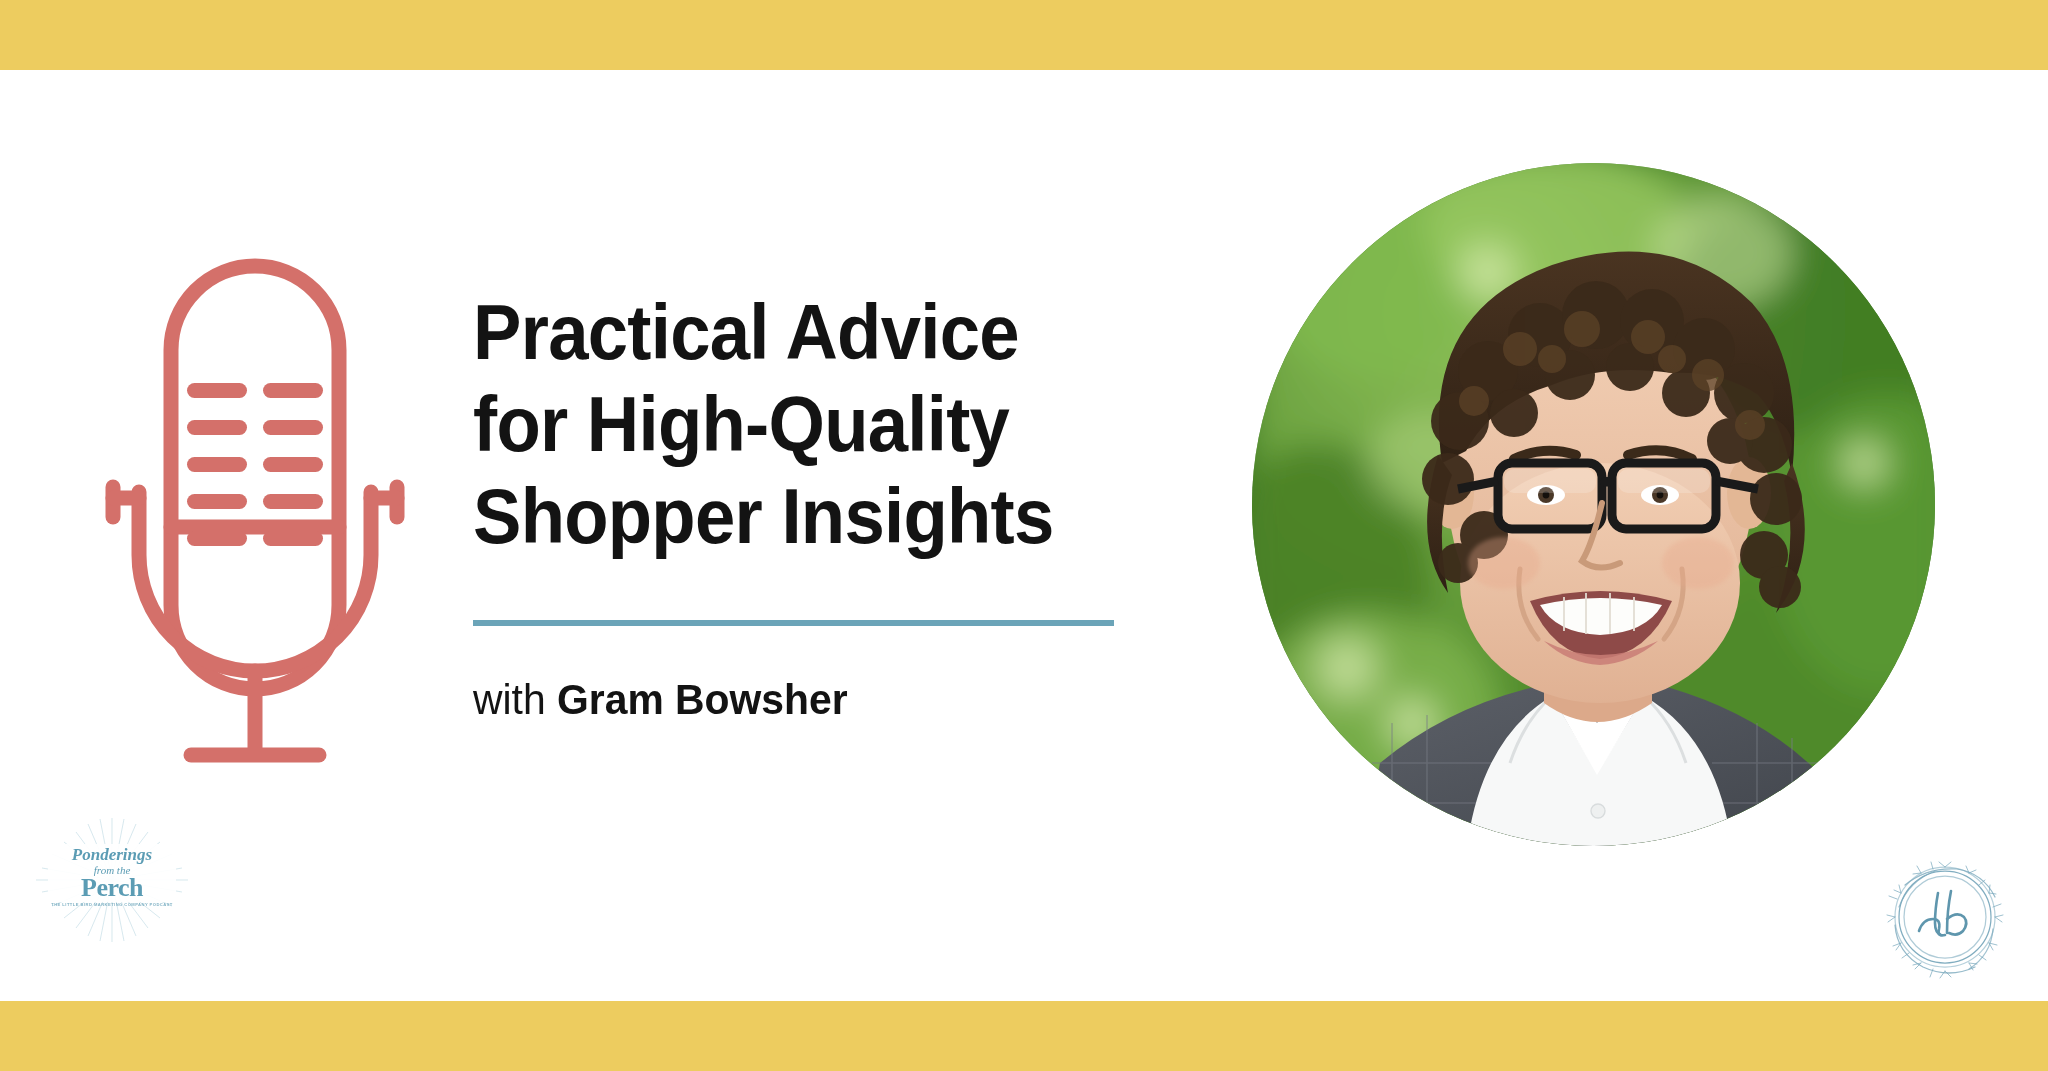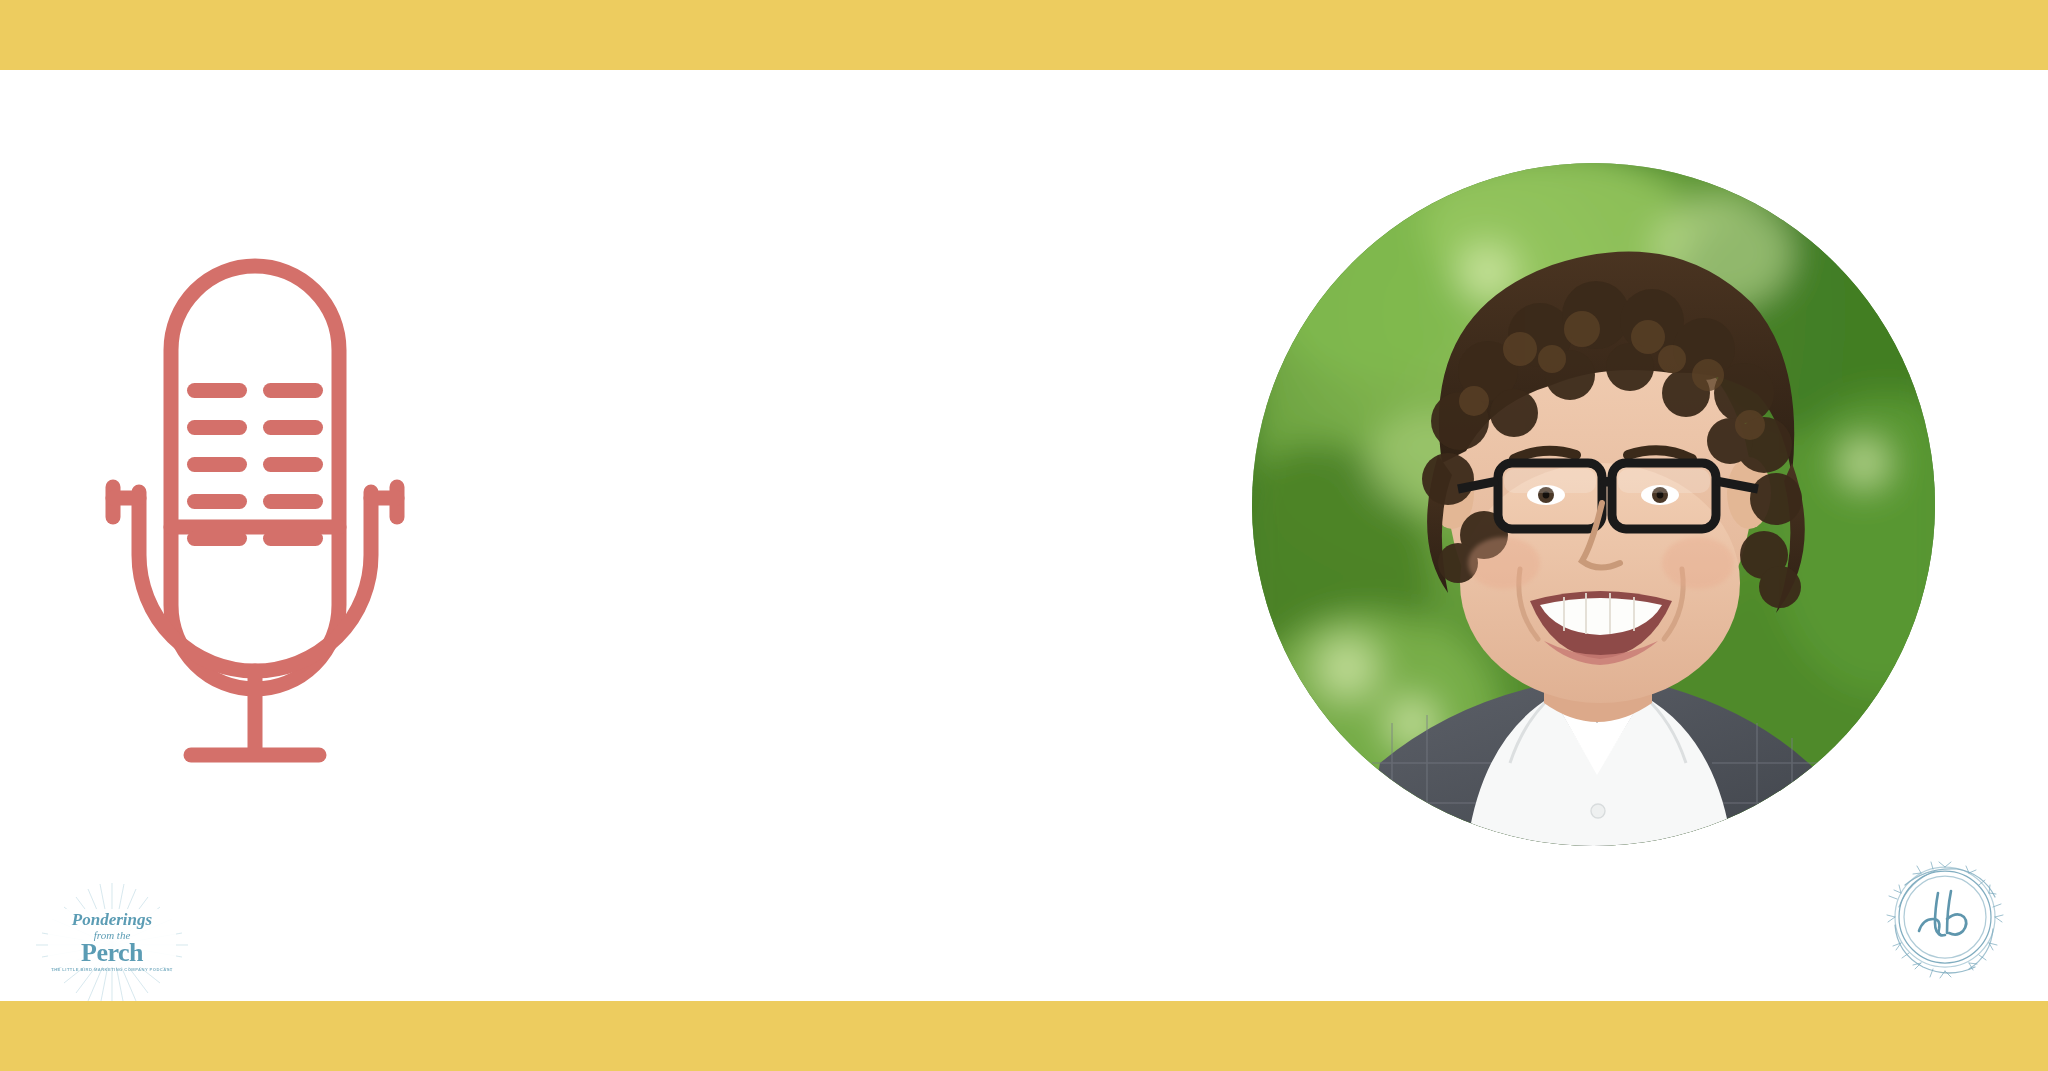--- a/index.html
+++ b/index.html
@@ -95,21 +95,21 @@
     border-radius: 50%;
     overflow: hidden;
     background: #3f7a23;
   }
   .headshot svg { display: block; width: 100%; height: 100%; }
 
   
   .logo-perch {
     position: absolute;
     left: 32px;
-    top: 881px;
+    top: 816px;
     width: 160px;
     height: 128px;
   }
   .logo-perch svg { display: block; width: 100%; height: 100%; }
 
   .logo-monogram {
     position: absolute;
     left: 1875px;
     top: 855px;
     width: 140px;
@@ -153,20 +153,30 @@
         <rect x="92" y="202" width="60" height="15" rx="7.5"></rect>
         <rect x="168" y="202" width="60" height="15" rx="7.5"></rect>
         <rect x="92" y="239" width="60" height="15" rx="7.5"></rect>
         <rect x="168" y="239" width="60" height="15" rx="7.5"></rect>
         <rect x="92" y="276" width="60" height="15" rx="7.5"></rect>
         <rect x="168" y="276" width="60" height="15" rx="7.5"></rect>
       </g>
     </svg>
   </div>
 
+  <div class="text-block">
+    <h1 class="title">Practical Advice
+for High-Quality
+Shopper Insights</h1>
+    <div class="divider"></div>
+    <div class="byline">
+      <span class="with">with</span>
+      <span class="guest">Gram Bowsher</span>
+    </div>
+  </div>
 
   <div class="headshot">
     <svg viewBox="0 0 683 683" xmlns="http://www.w3.org/2000/svg">
       <defs>
         <radialGradient id="bgA" cx="30%" cy="22%" r="60%">
           <stop offset="0%" stop-color="#8fc05a"></stop>
           <stop offset="100%" stop-color="#4f8a2a"></stop>
         </radialGradient>
         <radialGradient id="bokeh1" cx="50%" cy="50%" r="50%">
           <stop offset="0%" stop-color="#dff0b8" stop-opacity="0.95"></stop>

